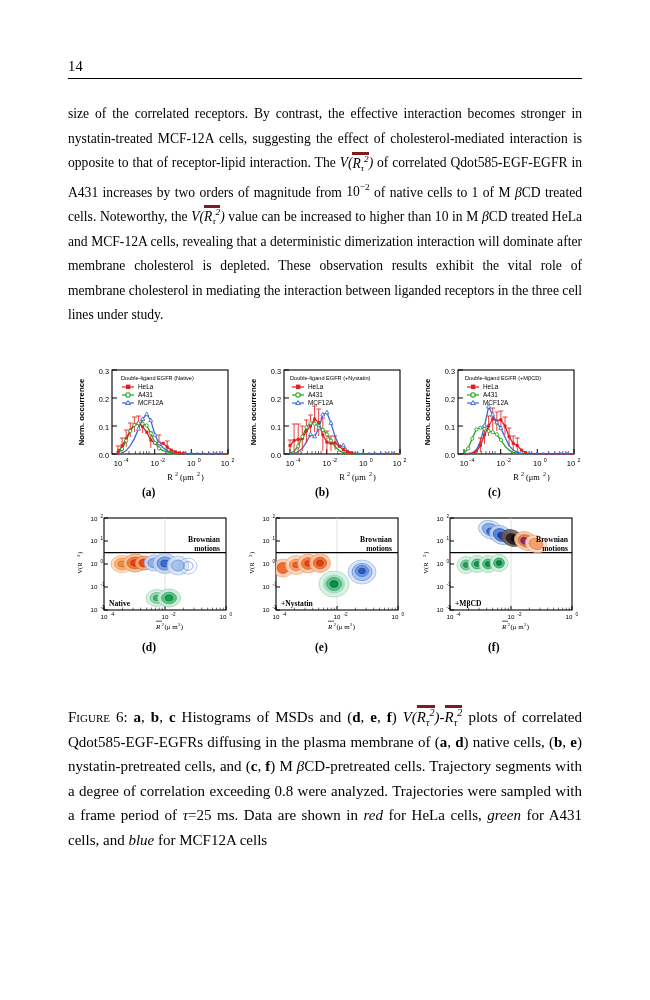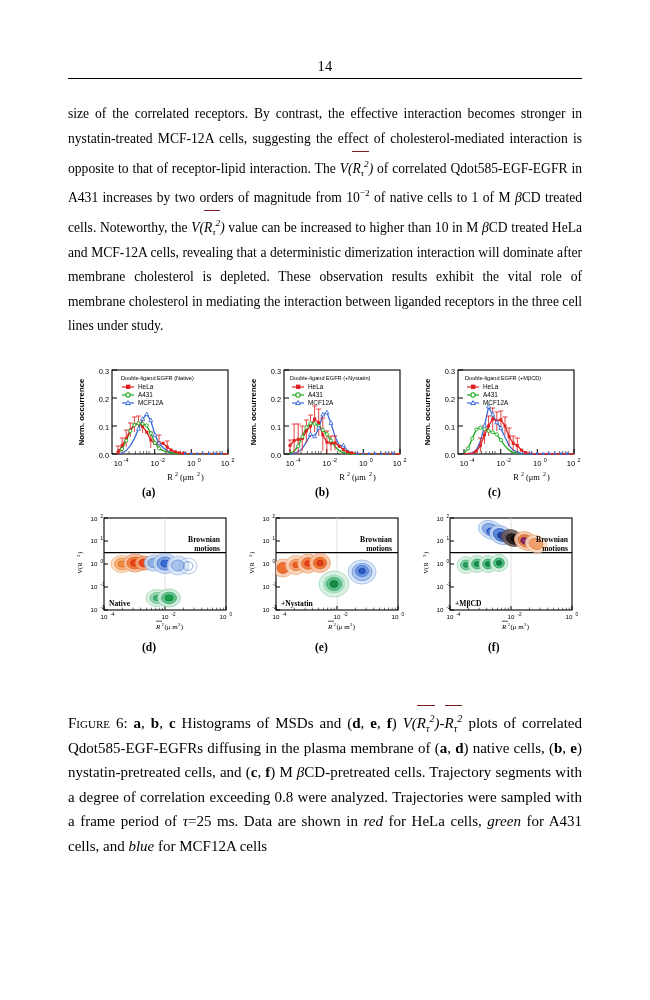--- a/index.html
+++ b/index.html
@@ -23,21 +23,21 @@
   }
 
   
   .header {
     position: absolute;
     left: 68px;
     top: 58px;
     width: 514px;
   }
   .page-number {
-    text-align: center;
+    text-align: left;
     font-size: 14.5px;
     line-height: 17px;
     letter-spacing: 0.3px;
   }
   .header-rule {
     margin-top: 3px;
     border-top: 1.1px solid #000;
     width: 100%;
   }
 
@@ -49,22 +49,22 @@
     width: 514px;
     font-size: 13.6px;
     line-height: 24.6px;
     text-align: justify;
     text-justify: inter-word;
     hyphens: none;
   }
   .body-text p { margin: 0; }
   .mathvar { font-style: italic; }
   .overbar {
-    border-top: 1px solid #7f1d1d;
-    padding-top: 8px;
+    border-top: 3px solid #7f1d1d;
+    padding-top: 0px;
     display: inline-block;
     line-height: 1.05;
   }
   sup.sm { font-size: 0.68em; vertical-align: super; }
   sub.sm { font-size: 0.66em; vertical-align: sub; }
 
   
   .figure {
     position: absolute;
     left: 68px;

